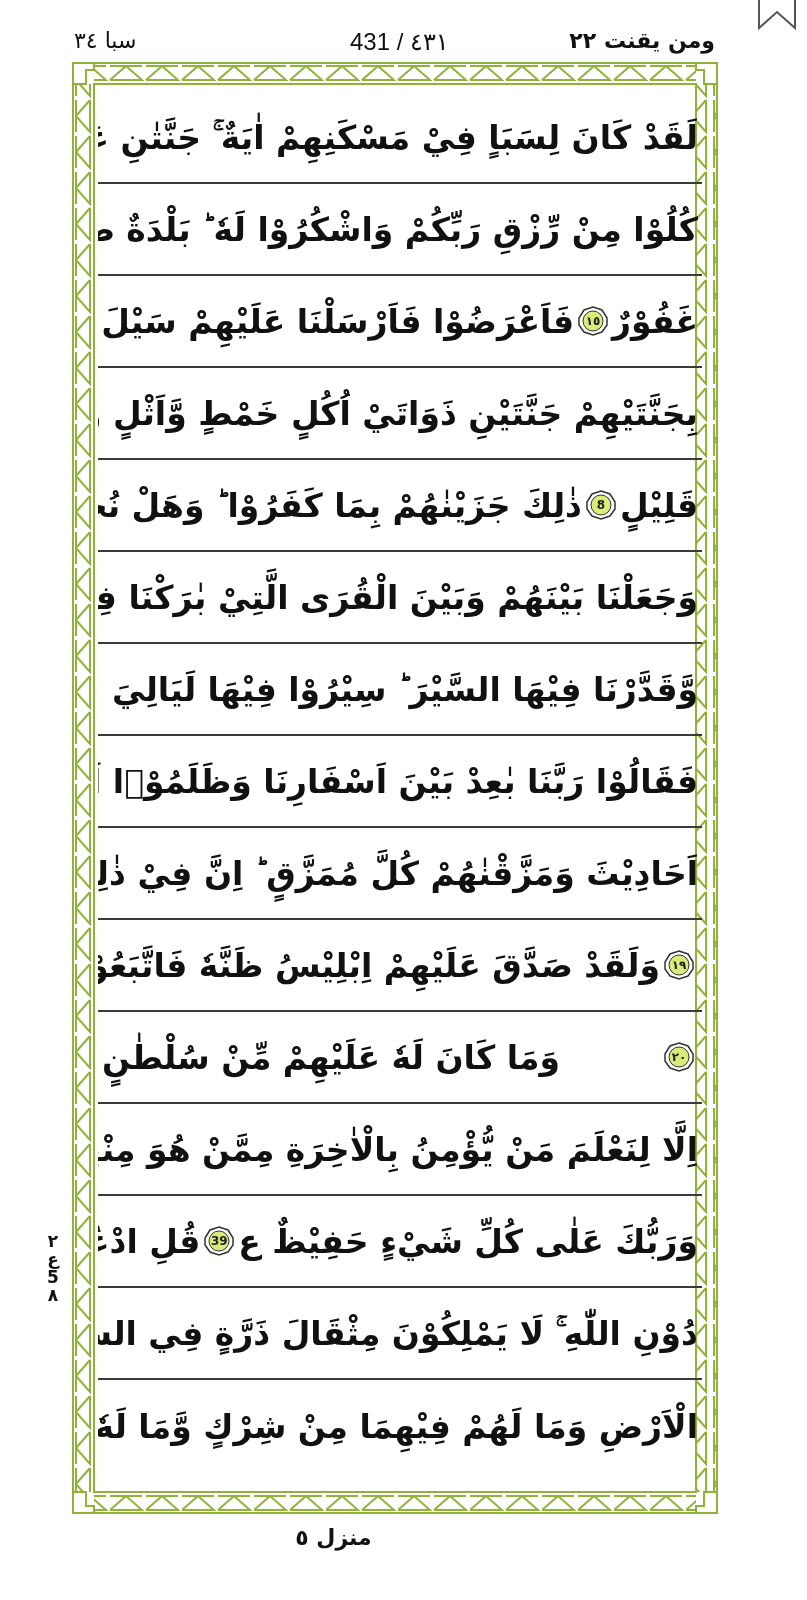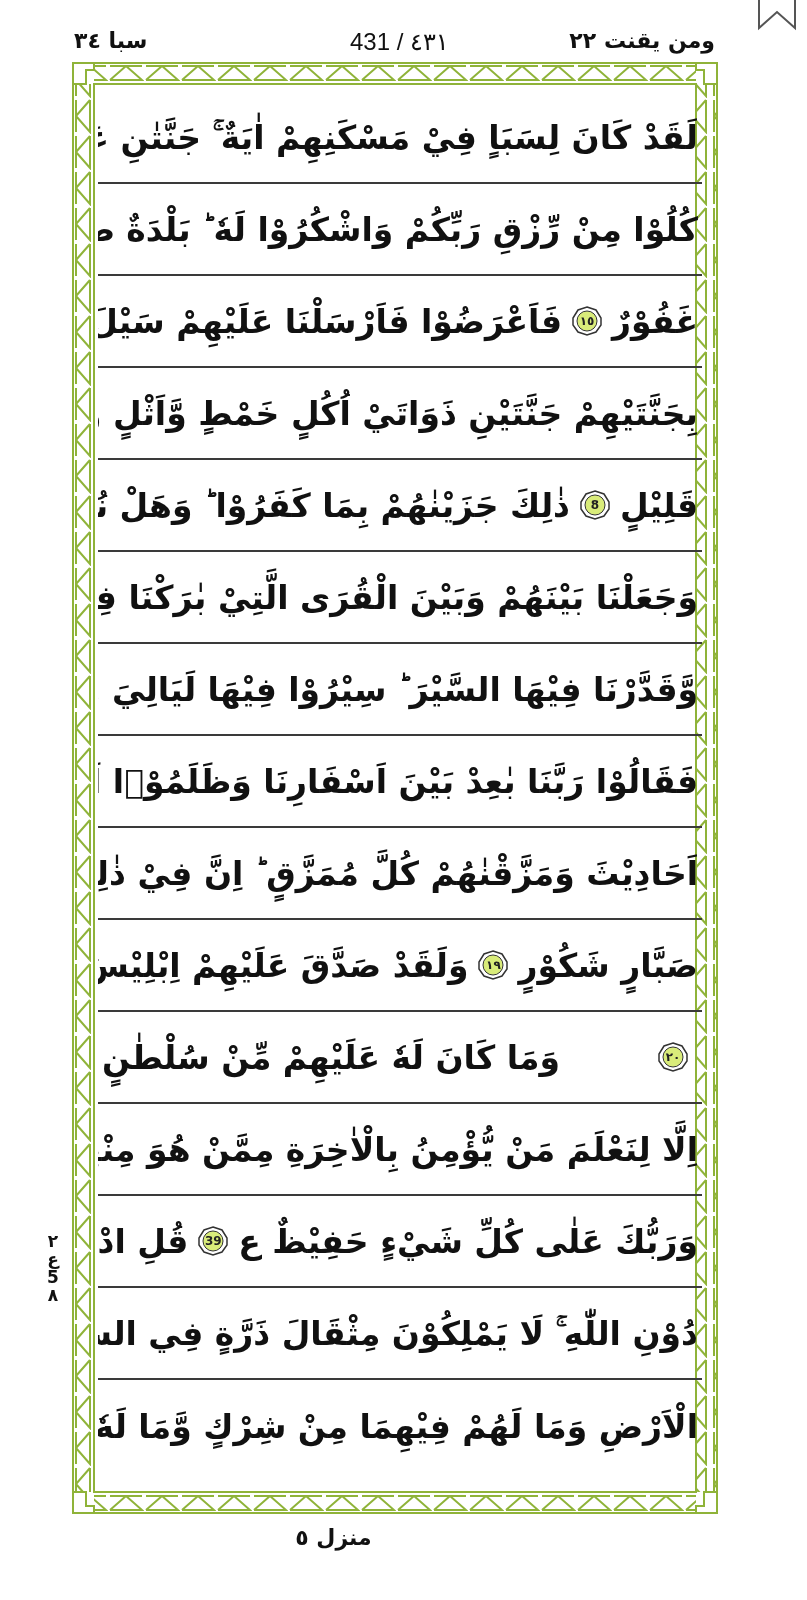--- a/index.html
+++ b/index.html
@@ -1,40 +1,40 @@
 <!DOCTYPE html>
 <html><head>
 <meta charset="utf-8">
 <style>
   html, body { margin: 0; padding: 0; }
   body {
     width: 807px; height: 1600px; background: #ffffff; position: relative; overflow: hidden;
     font-family: "DejaVu Sans", sans-serif; color: #111;
   }
   .header { position: absolute; top: 28px; left: 0; width: 807px; height: 34px; }
-  .hdr-left { position: absolute; left: 74px; top: 0; font-size: 22px; font-weight: bold; direction: rtl; }
+  .hdr-left { position: absolute; left: 74px; top: 0; font-size: 22px; font-weight: normal; direction: rtl; }
   .hdr-center { position: absolute; left: 350px; top: 0; font-size: 24px; font-family: "Liberation Sans", sans-serif; text-align: right; }
   .hdr-right { position: absolute; right: 92px; top: 0; font-size: 22px; font-weight: bold; direction: rtl; margin-left: 44px; }
   .bookmark { position: absolute; right: 8px; top: -28px; width: 44px; height: 60px; }
 
   .frame { position: absolute; left: 72px; top: 62px; width: 646px; height: 1452px; }
   .frame svg.border { position: absolute; left: 0; top: 0; width: 646px; height: 1452px; }
 
   .lines { position: absolute; left: 98px; top: 92px; width: 604px; }
   .line {
     height: 92px; border-bottom: 2.5px solid #3a3a3a; box-sizing: border-box;
     direction: rtl; display: flex; align-items: center; justify-content: space-between;
     font-family: "DejaVu Sans", sans-serif; font-weight: bold; font-size: 33px; line-height: 1;
     white-space: nowrap; overflow: hidden; text-align-last: justify; padding: 0 4px;
   }
   .line:last-child { border-bottom: none; }
   .seg { display: inline-block; }
   .ayah-marker {
     display: inline-flex; align-items: center; justify-content: center;
-    width: 30px; height: 30px; margin: 0 10px; position: relative; flex: none;
+    width: 30px; height: 30px; margin: 0 4px; position: relative; flex: none;
   }
   .ayah-marker svg { position: absolute; left: 0; top: 0; }
   .ayah-marker span { position: relative; font-size: 12px; font-weight: bold; color: #222; font-family: "DejaVu Sans", sans-serif; }
 
   .ruku { position: absolute; left: 40px; top: 1232px; width: 26px; text-align: center; font-size: 17px; font-weight: bold; line-height: 18px; }
   .footer { position: absolute; left: 0; top: 1525px; width: 667px; text-align: center; font-size: 22px; font-weight: bold; direction: rtl; }
 </style>
 </head>
 <body>
 
@@ -110,21 +110,20 @@
     <span class="seg">وَّقَدَّرْنَا فِيْهَا السَّيْرَ ؕ سِيْرُوْا فِيْهَا لَيَالِيَ وَاَيَّامًا اٰمِنِيْنَ</span>
 
   </div>
   <div class="line">
     <span class="seg">فَقَالُوْا رَبَّنَا بٰعِدْ بَيْنَ اَسْفَارِنَا وَظَلَمُوْۤا اَنْفُسَهُمْ فَجَعَلْنٰهُمْ</span>
   </div>
   <div class="line">
     <span class="seg">اَحَادِيْثَ وَمَزَّقْنٰهُمْ كُلَّ مُمَزَّقٍ ؕ اِنَّ فِيْ ذٰلِكَ لَاٰيٰتٍ لِّكُلِّ</span>
   </div>
   <div class="line">
-    <span class="seg">صَبَّارٍ شَكُوْرٍ</span>
     <span class="ayah-marker">
       <svg width="30" height="30" viewBox="0 0 30 30">
           <polygon points="15,1 24,4 29,12 29,19 24,26 15,29 6,26 1,19 1,12 6,4" fill="#fff" stroke="#333" stroke-width="1.5"></polygon>
           <circle cx="15" cy="15" r="10" fill="#d9ec7a" stroke="#333" stroke-width="1"></circle>
         </svg>
       <span>١٩</span>
     </span>
     <span class="seg">وَلَقَدْ صَدَّقَ عَلَيْهِمْ اِبْلِيْسُ ظَنَّهٗ فَاتَّبَعُوْهُ</span>
   </div>
   <div class="line">

